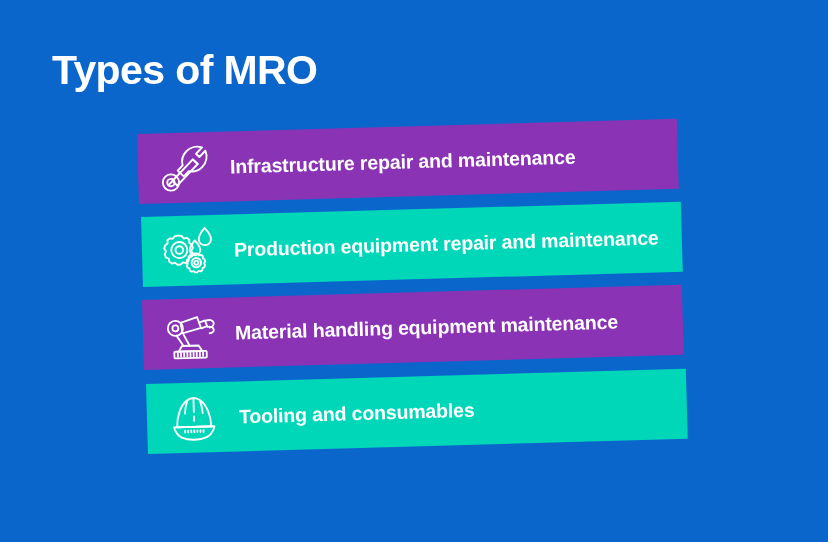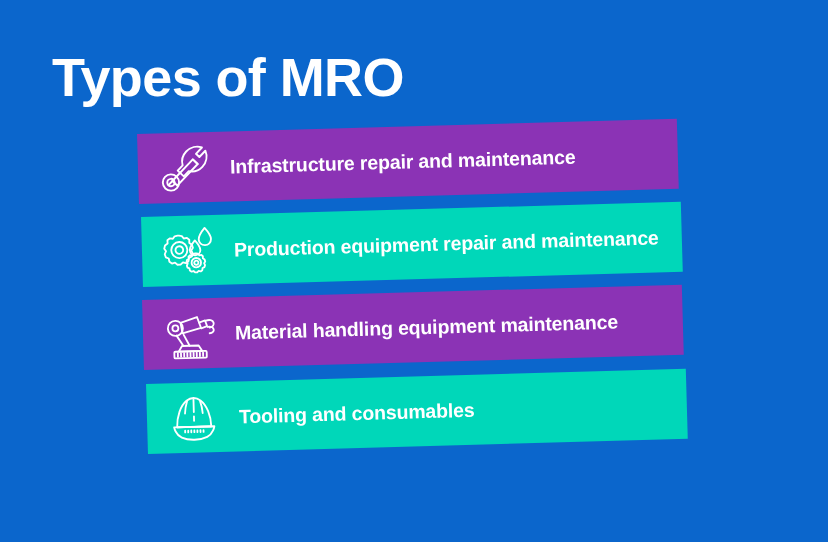--- a/index.html
+++ b/index.html
@@ -18,21 +18,21 @@
     height: 542px;
     background: #0b66cc;
     overflow: hidden;
   }
 
   
   #page-title {
     position: absolute;
     left: 52px;
     top: 48px;
-    font-size: 54px;
+    font-size: 41px;
     font-weight: 700;
     color: #ffffff;
     letter-spacing: -0.6px;
     line-height: 1.1;
     white-space: nowrap;
   }
 
   
   .bar {
     position: absolute;

